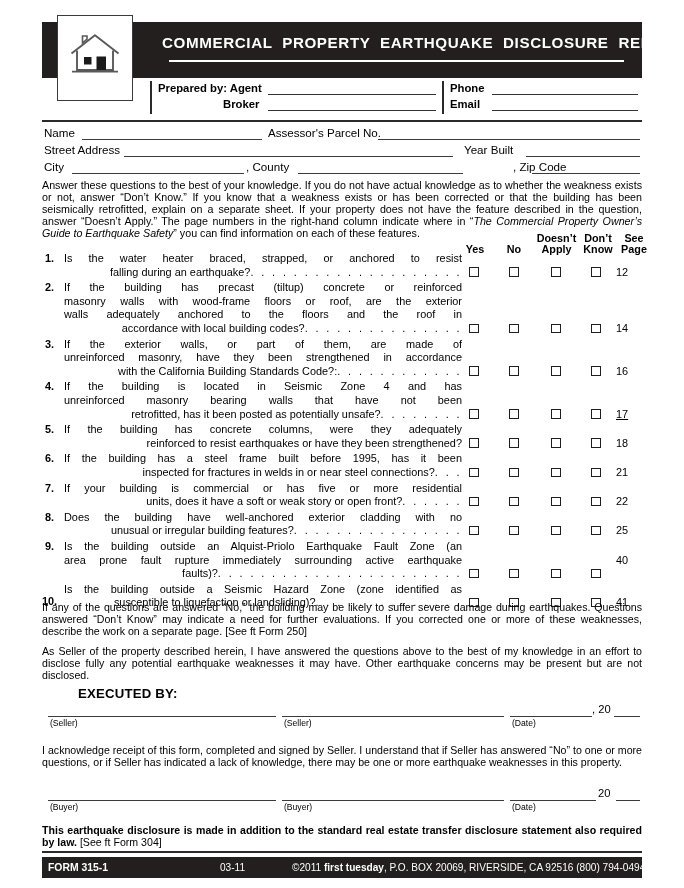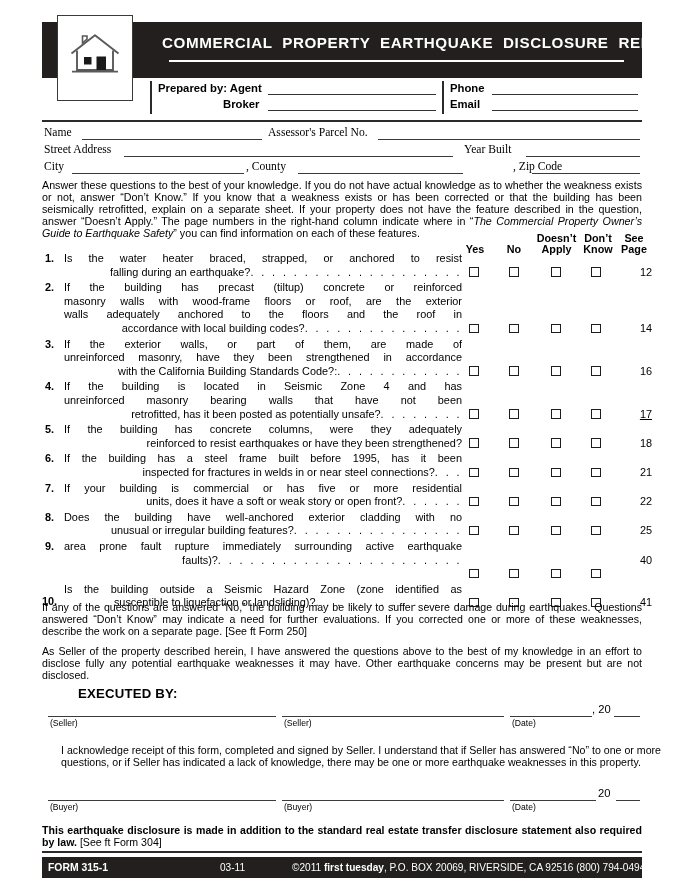--- a/index.html
+++ b/index.html
@@ -119,21 +119,20 @@
   .pfields {
     position: absolute;
     left: 0;
     top: 126px;
     width: 600px;
     font-size: 11.6px;
   }
   .pf-lbl {
     position: absolute;
     white-space: nowrap;
-    font-family: Liberation Serif, serif;
   }
   .pf-line {
     position: absolute;
     border-bottom: 1px solid #3b3b3b;
     height: 0;
   }
 
   
   .instructions {
     position: absolute;
@@ -213,21 +212,21 @@
     box-sizing: border-box;
   }
   .cb-yes { left: 427px; }
   .cb-no  { left: 467px; }
   .cb-da  { left: 509px; }
   .cb-dk  { left: 549px; }
   .pageno {
     position: absolute;
     left: 574px;
     width: 36px;
-    text-align: right;
+    text-align: left;
     font-size: 10.9px;
   }
 
   
   .para {
     position: absolute;
     left: 0;
     width: 600px;
     font-size: 10.6px;
     line-height: 12.1px;
@@ -476,20 +475,21 @@
         </div>
         <div class="cbox cb-yes" style="top: 15.2px;"></div>
         <div class="cbox cb-no" style="top: 15.2px;"></div>
         <div class="cbox cb-da" style="top: 15.2px;"></div>
         <div class="cbox cb-dk" style="top: 15.2px;"></div>
         <div class="pageno" style="top: 13.7px;">25</div>
       </div>
       <div class="q" style="position: absolute; top: 288px; left: 0px; height: 40.8px;">
         <div class="q-num" style="top: 0px;">9.</div>
         <div class="q-text" style="top: 0px;">
+          <span class="justline">Is the building outside an Alquist-Priolo Earthquake Fault Zone (an</span>
           <span class="justline">area prone fault rupture immediately surrounding active earthquake</span>
           <span class="lastline">faults)?<span class="leader">. . . . . . . . . . . . . . . . . . . . . . .</span></span>
         </div>
         <div class="cbox cb-yes" style="top: 28.8px;"></div>
         <div class="cbox cb-no" style="top: 28.8px;"></div>
         <div class="cbox cb-da" style="top: 28.8px;"></div>
         <div class="cbox cb-dk" style="top: 28.8px;"></div>
         <div class="pageno" style="top: 13.7px;">40</div>
       </div>
       <div class="q" style="position: absolute; top: 330.8px; left: 0px; height: 27.2px;">
@@ -516,21 +516,21 @@
     <div class="sig-line" style="left:6px;   width:228px;"></div>
     <div class="sig-cap" style="left:8px;">(Seller)</div>
     <div class="sig-line" style="left:240px; width:222px;"></div>
     <div class="sig-cap" style="left:242px;">(Seller)</div>
     <div class="sig-line" style="left:468px; width:82px;"></div>
     <div class="sig-cap" style="left:470px;">(Date)</div>
     <div class="sig-year" style="left:550px; top:-13px;">, 20</div>
     <div class="sig-line" style="left:572px; width:26px;"></div>
   </div>
 
-  <div class="para" style="top:744px;margin-left:19px;">I acknowledge receipt of this form, completed and signed by Seller. I understand that if Seller has answered “No” to one or more questions, or if Seller has indicated a lack of knowledge, there may be one or more earthquake weaknesses in this property.</div>
+  <div class="para" style="top:744px;">I acknowledge receipt of this form, completed and signed by Seller. I understand that if Seller has answered “No” to one or more questions, or if Seller has indicated a lack of knowledge, there may be one or more earthquake weaknesses in this property.</div>
 
   <div class="sigrow" style="top:800px;">
     <div class="sig-line" style="left:6px;   width:228px;"></div>
     <div class="sig-cap" style="left:8px;">(Buyer)</div>
     <div class="sig-line" style="left:240px; width:222px;"></div>
     <div class="sig-cap" style="left:242px;">(Buyer)</div>
     <div class="sig-line" style="left:468px; width:86px;"></div>
     <div class="sig-cap" style="left:470px;">(Date)</div>
     <div class="sig-year" style="left:556px; top:-13px;">20</div>
     <div class="sig-line" style="left:574px; width:24px;"></div>

